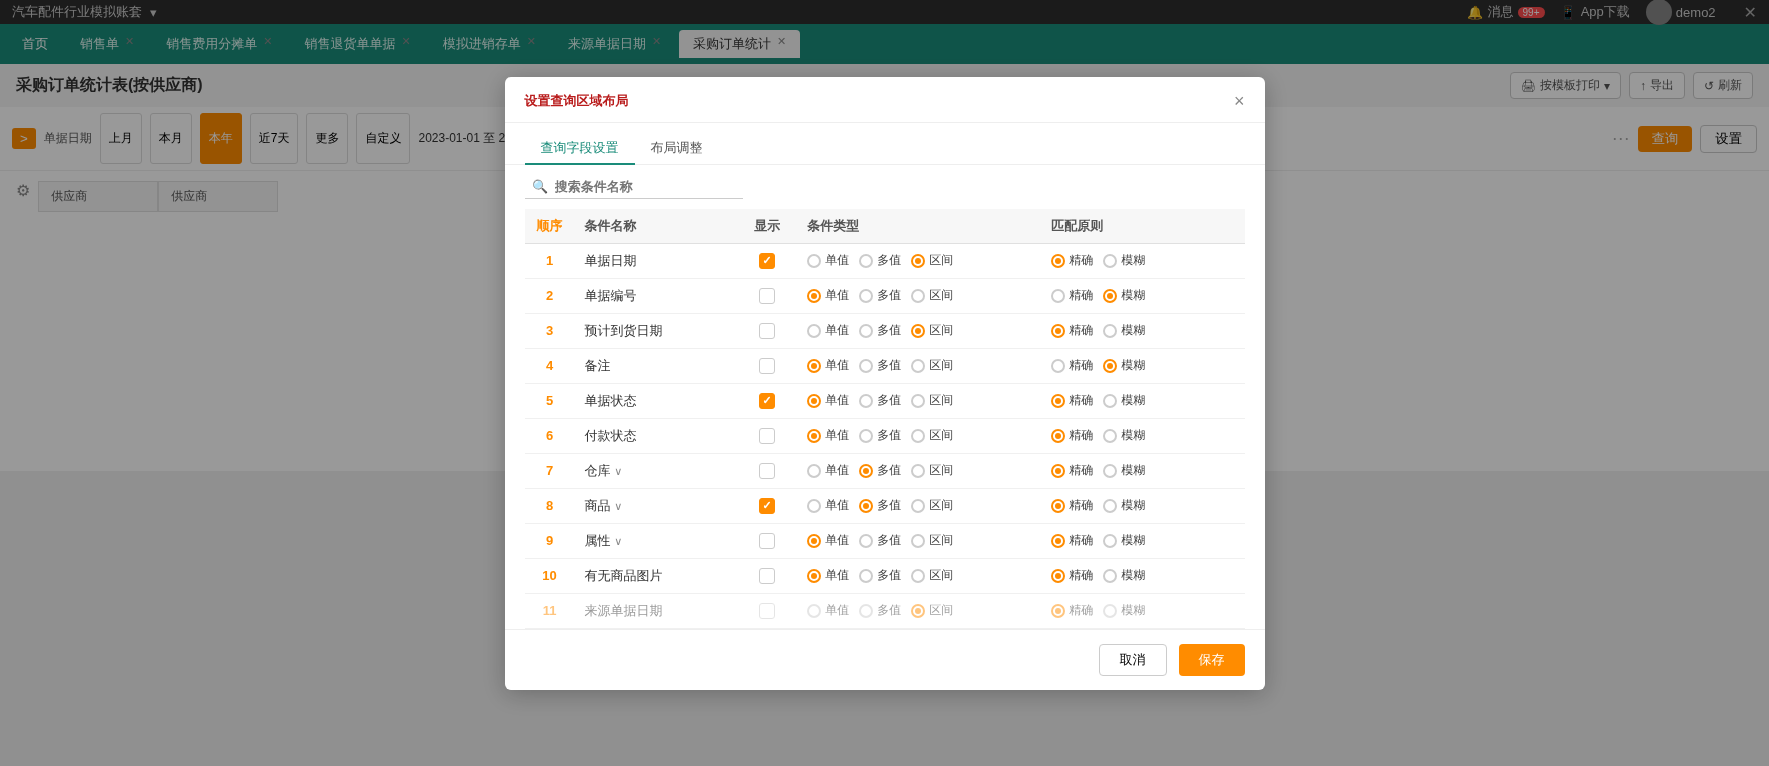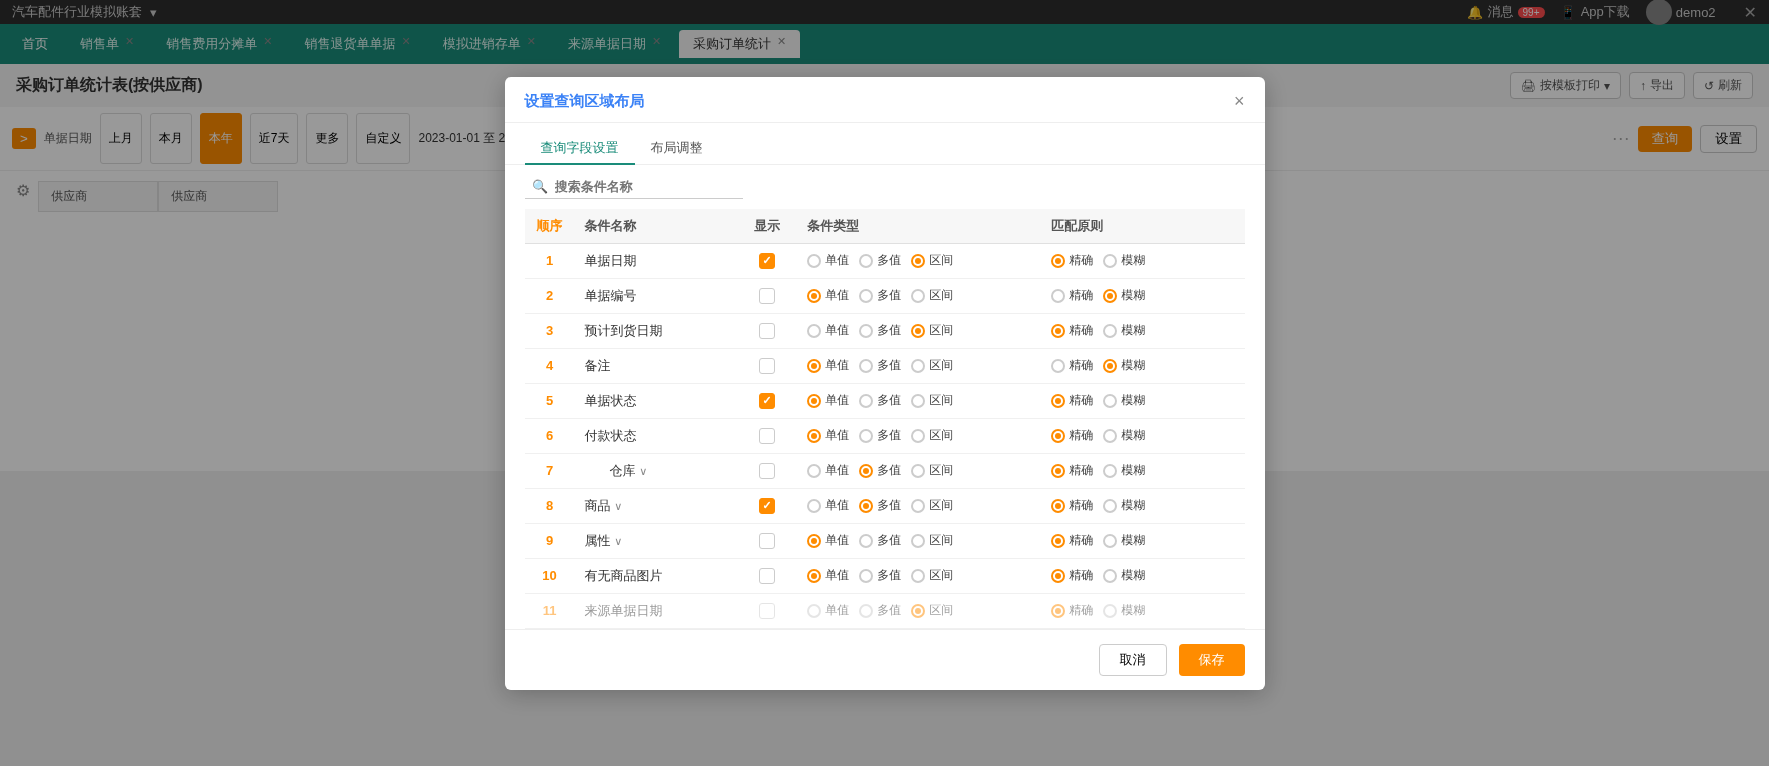--- a/index.html
+++ b/index.html
@@ -106,21 +106,21 @@
       display: flex;
       flex-direction: column;
     }
     .dialog-header {
       display: flex;
       align-items: center;
       justify-content: space-between;
       padding: 14px 20px 10px;
       border-bottom: 1px solid #eee;
     }
-    .dialog-title { font-size: 15px; font-weight: bold; color: #3b82f6; }
+    .dialog-title { font-size: 13px; font-weight: bold; color: #b91c1c; }
     .dialog-close { cursor: pointer; color: #888; font-size: 18px; border: none; background: none; }
 
     
     .dialog-tabs { display: flex; padding: 10px 20px 0; border-bottom: 1px solid #eee; gap: 0; }
     .dialog-tab {
       padding: 6px 16px; cursor: pointer; font-size: 13px; color: #555;
       border-bottom: 2px solid transparent; margin-bottom: -1px;
     }
     .dialog-tab.active { color: #1a8c7a; border-bottom-color: #1a8c7a; font-weight: 500; }
 
@@ -522,21 +522,21 @@
                   </label>
                   <label class="radio-item">
                     <span class="radio-circle"></span>
                     <span>模糊</span>
                   </label>
                 </div>
               </td>
             </tr>
             <tr>
               <td class="col-order">7</td>
-              <td class="col-name"><span style="cursor:pointer;margin-left:25px;">仓库 <span class="expand-icon">∨</span></span></td>
+              <td class="col-name"><span style="cursor:pointer;">仓库 <span class="expand-icon">∨</span></span></td>
               <td class="col-display" style="text-align: center;"><span class="cb-custom"></span></td>
               <td class="col-type">
                 <div class="radio-group">
                   <label class="radio-item">
                     <span class="radio-circle"></span>
                     <span>单值</span>
                   </label>
                   <label class="radio-item">
                     <span class="radio-circle selected"></span>
                     <span>多值</span>

